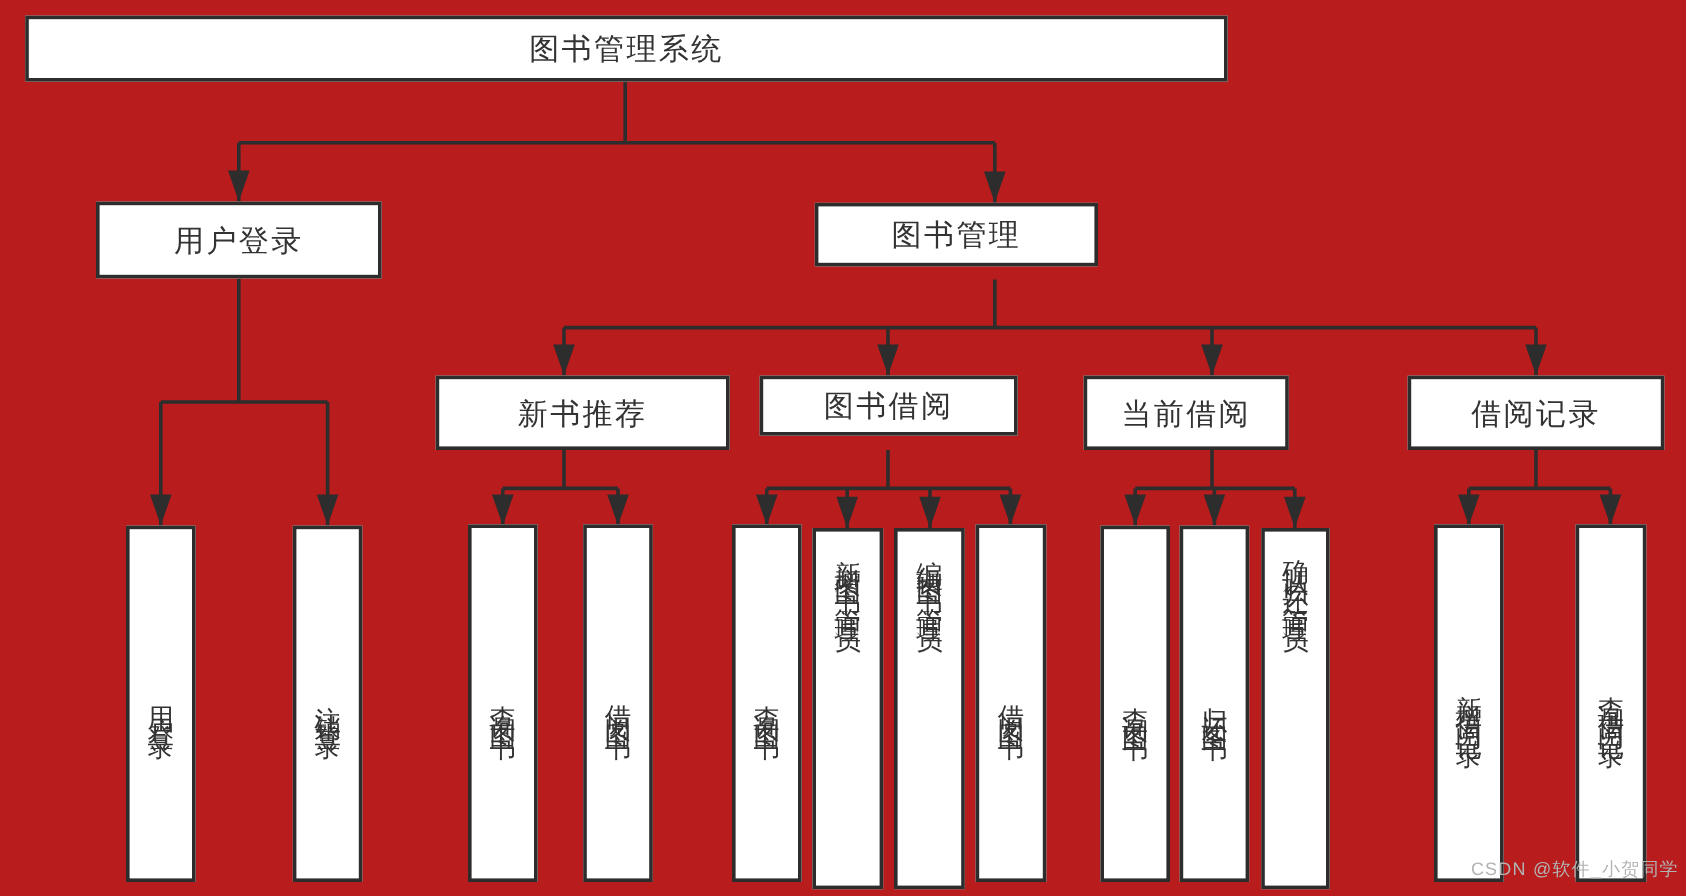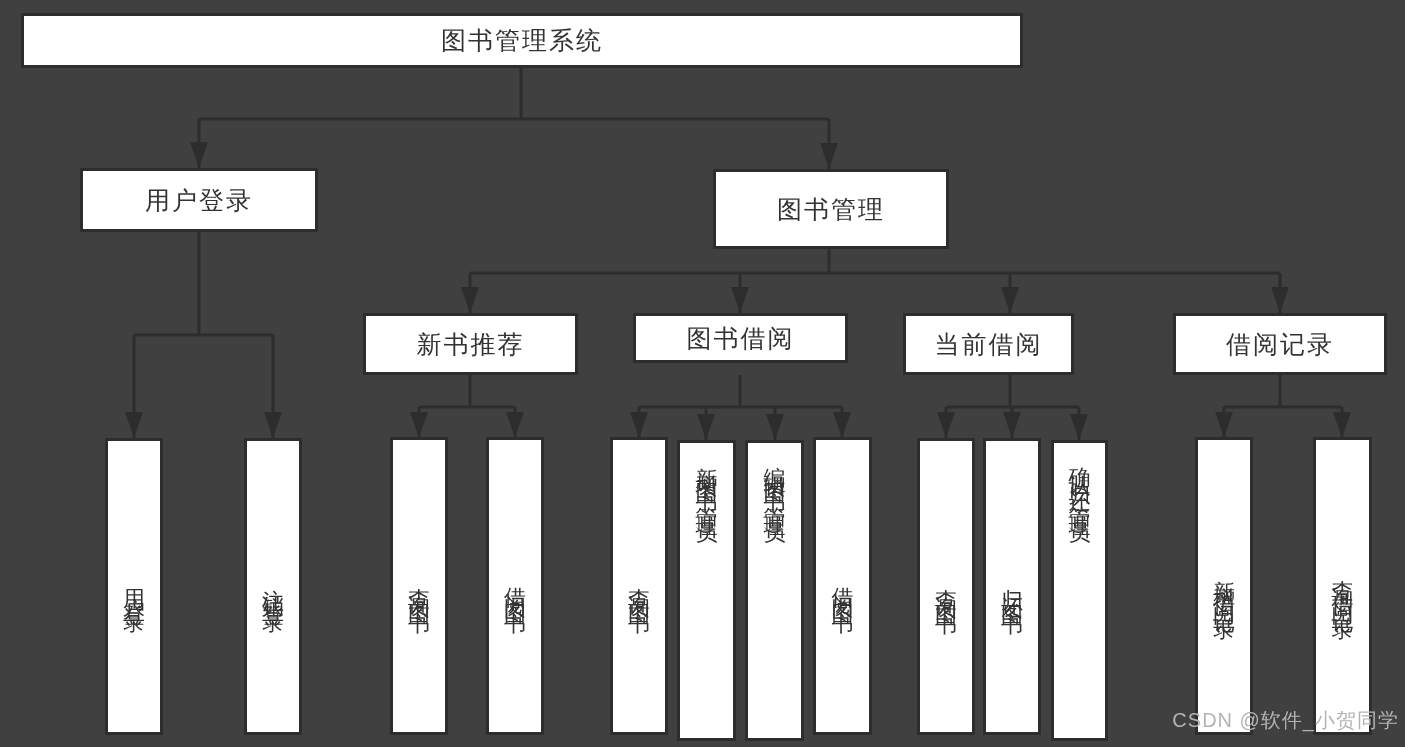--- a/index.html
+++ b/index.html
@@ -1,19 +1,19 @@
 <!DOCTYPE html>
 <html><head>
 <meta charset="utf-8">
 <style>
   html,body{margin:0;padding:0;background:#ffffff;}
   #canvas{
     position:relative;
     width:1405px;height:747px;
-    background:#404040;
+    background:#b91c1c;
     font-family:"Liberation Sans","DejaVu Sans",sans-serif;
     overflow:hidden;
   }
   #connectors{position:absolute;left:0;top:0;width:1405px;height:747px;}
   .box{
     position:absolute;
     box-sizing:border-box;
     border:3px solid #2d2d2d;
     background:#ffffff;
     display:flex;
@@ -31,30 +31,30 @@
     text-orientation:mixed;
     font-size:22px;
     letter-spacing:8px;
     line-height:1;
   }
   .v.vtop{align-items:flex-start;padding-top:6px;}
   #watermark{
     position:absolute;
     right:6px;
     bottom:13px;
-    font-size:20px;
+    font-size:15px;
     color:#b3b3b3;
     letter-spacing:1px;
     white-space:nowrap;
   }
   
   #n-root{left:21px;top:13px;width:1002px;height:55px}
   #n-login{left:80px;top:168px;width:238px;height:64px}
-  #n-mgmt{left:713px;top:169px;width:236px;height:80px}
-  #n-newbook{left:363px;top:313px;width:215px;height:62px}
+  #n-mgmt{left:679px;top:169px;width:236px;height:53px}
+  #n-newbook{left:363px;top:313px;width:245px;height:62px}
   #n-borrow{left:633px;top:313px;width:215px;height:50px}
   #n-current{left:903px;top:313px;width:171px;height:62px}
   #n-records{left:1173px;top:313px;width:214px;height:62px}
   #n-login-c0{left:105px;top:438px;width:58px;height:297px}
   #n-login-c1{left:244px;top:438px;width:58px;height:297px}
   #n-newbook-c0{left:390px;top:437px;width:58px;height:298px}
   #n-newbook-c1{left:486px;top:437px;width:58px;height:298px}
   #n-borrow-c0{left:610px;top:437px;width:58px;height:298px}
   #n-borrow-c1{left:677px;top:440px;width:59px;height:301px}
   #n-borrow-c2{left:745px;top:440px;width:59px;height:301px}

